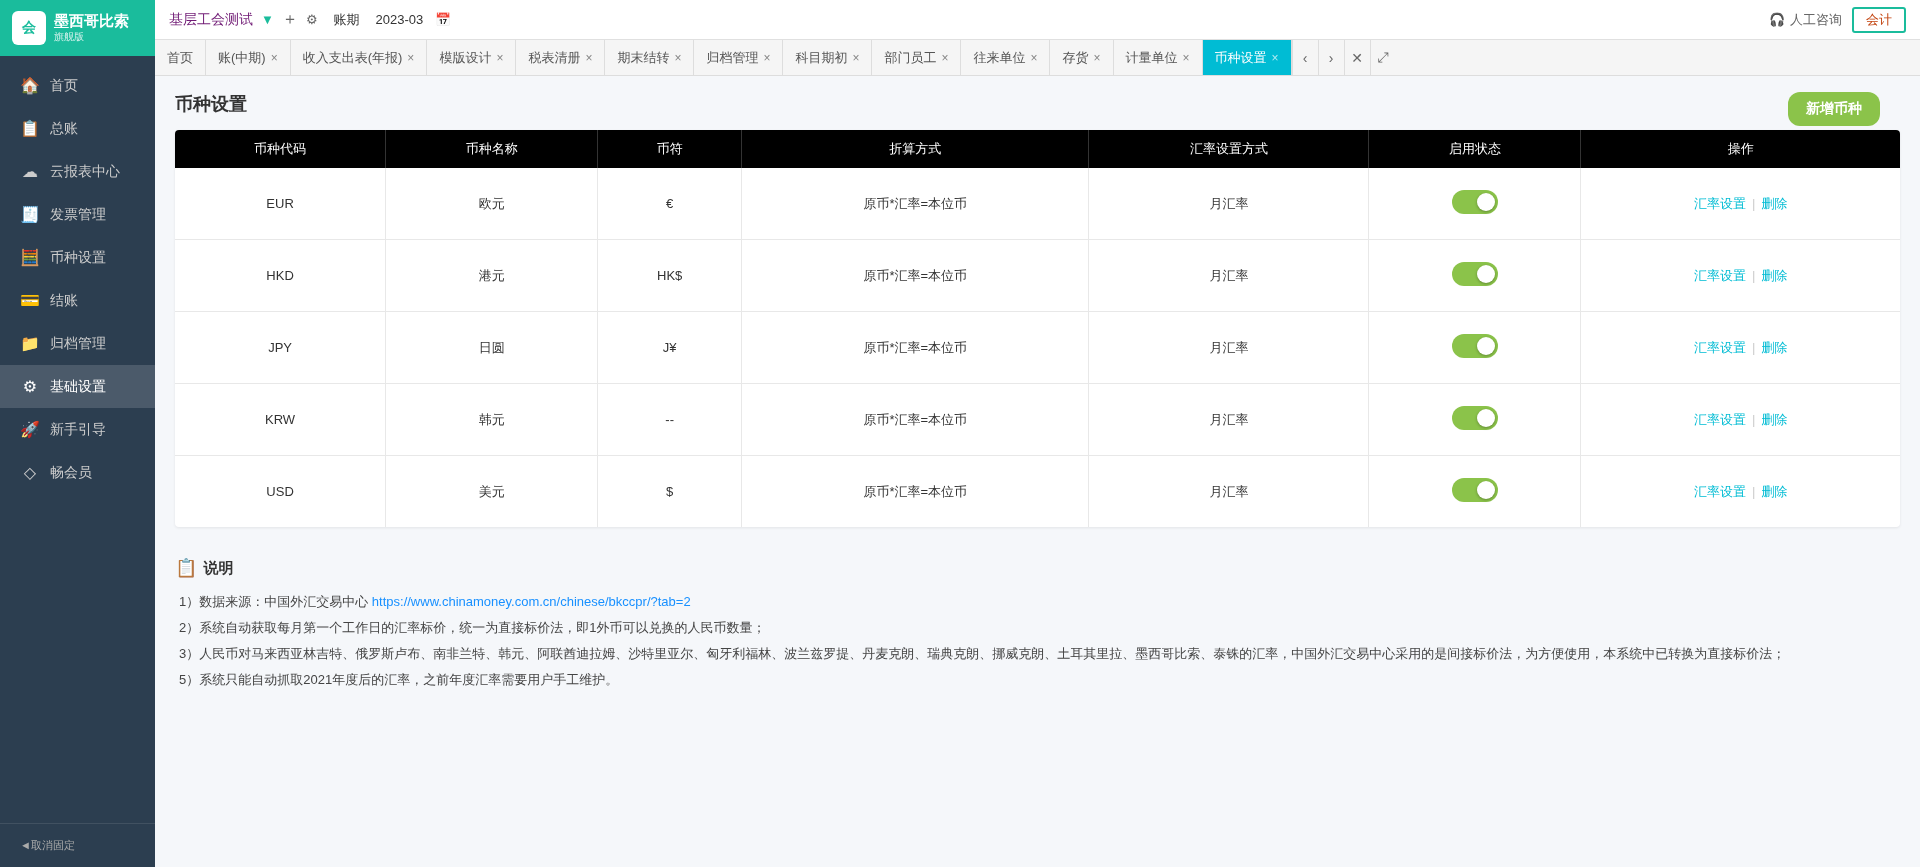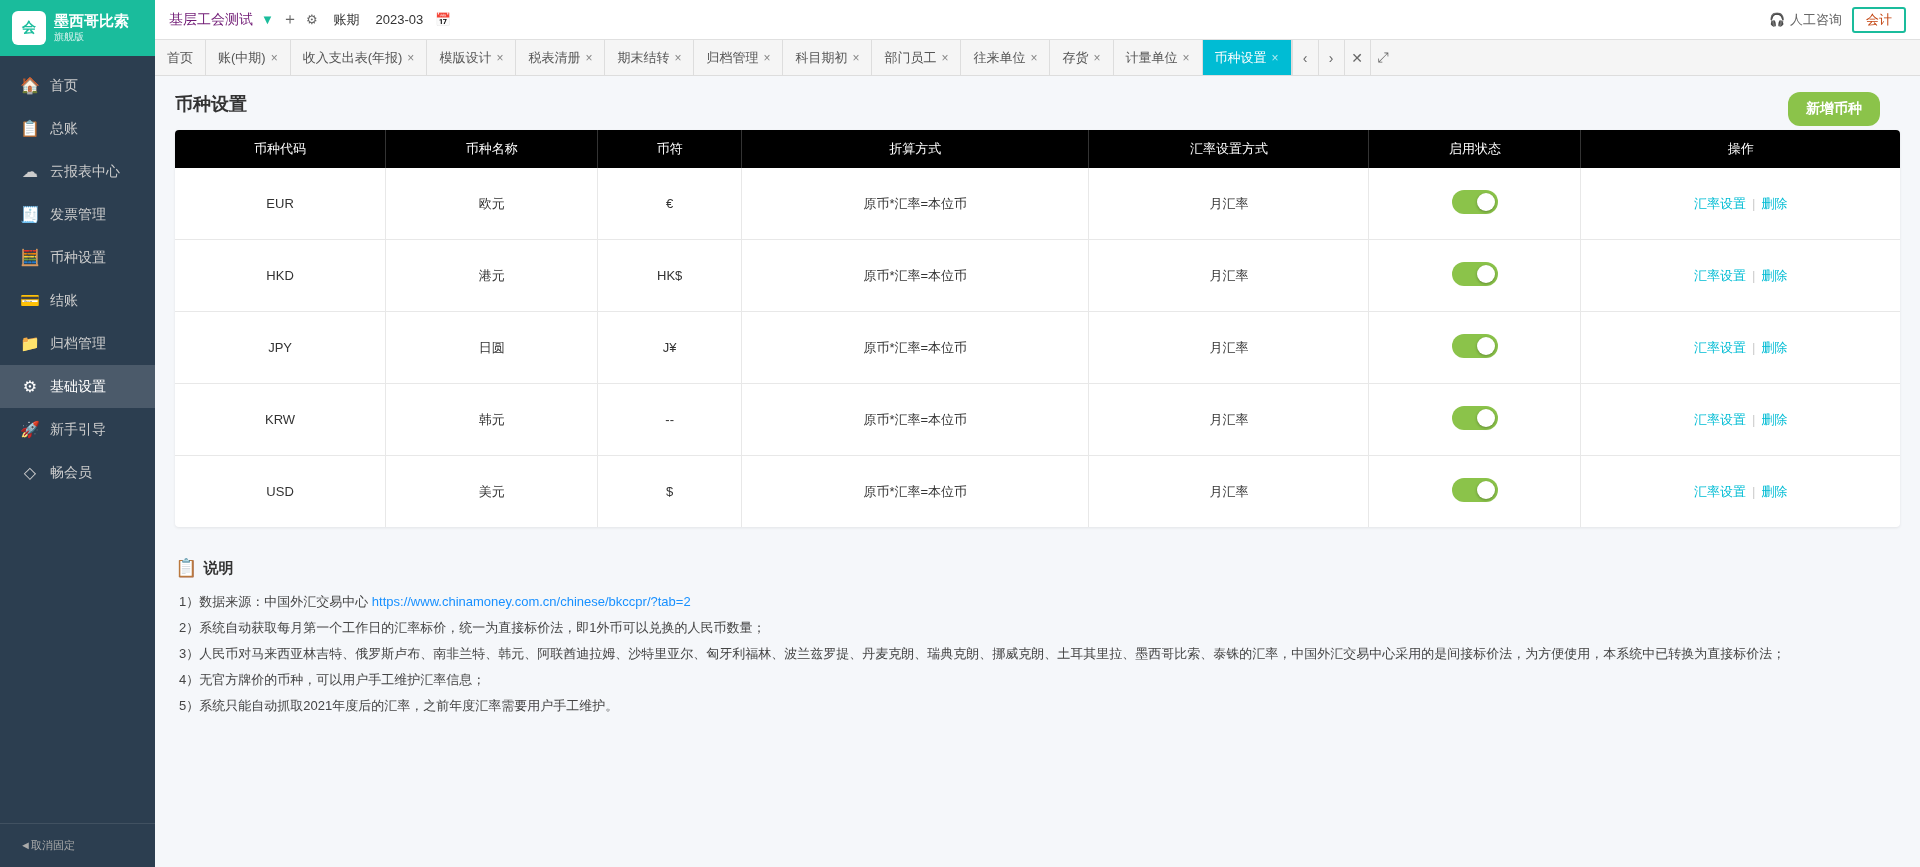--- a/index.html
+++ b/index.html
@@ -335,18 +335,17 @@
 
     <div class="notes-section">
       <div class="notes-title">
         <span class="notes-icon">📋</span>
         <span>说明</span>
       </div>
       <div class="notes-content" id="notes-content">
       <p>1）数据来源：中国外汇交易中心 <a href="#">https://www.chinamoney.com.cn/chinese/bkccpr/?tab=2</a></p>
           <p>2）系统自动获取每月第一个工作日的汇率标价，统一为直接标价法，即1外币可以兑换的人民币数量；</p>
           <p>3）人民币对马来西亚林吉特、俄罗斯卢布、南非兰特、韩元、阿联酋迪拉姆、沙特里亚尔、匈牙利福林、波兰兹罗提、丹麦克朗、瑞典克朗、挪威克朗、土耳其里拉、墨西哥比索、泰铢的汇率，中国外汇交易中心采用的是间接标价法，为方便使用，本系统中已转换为直接标价法；</p>
-          <p>4）无官方牌价的币种，可以用户手工维护汇率信息；</p>
           <p>5）系统只能自动抓取2021年度后的汇率，之前年度汇率需要用户手工维护。</p>
         </div>
     </div>
   </div>
 </div>
 
 </body></html>

